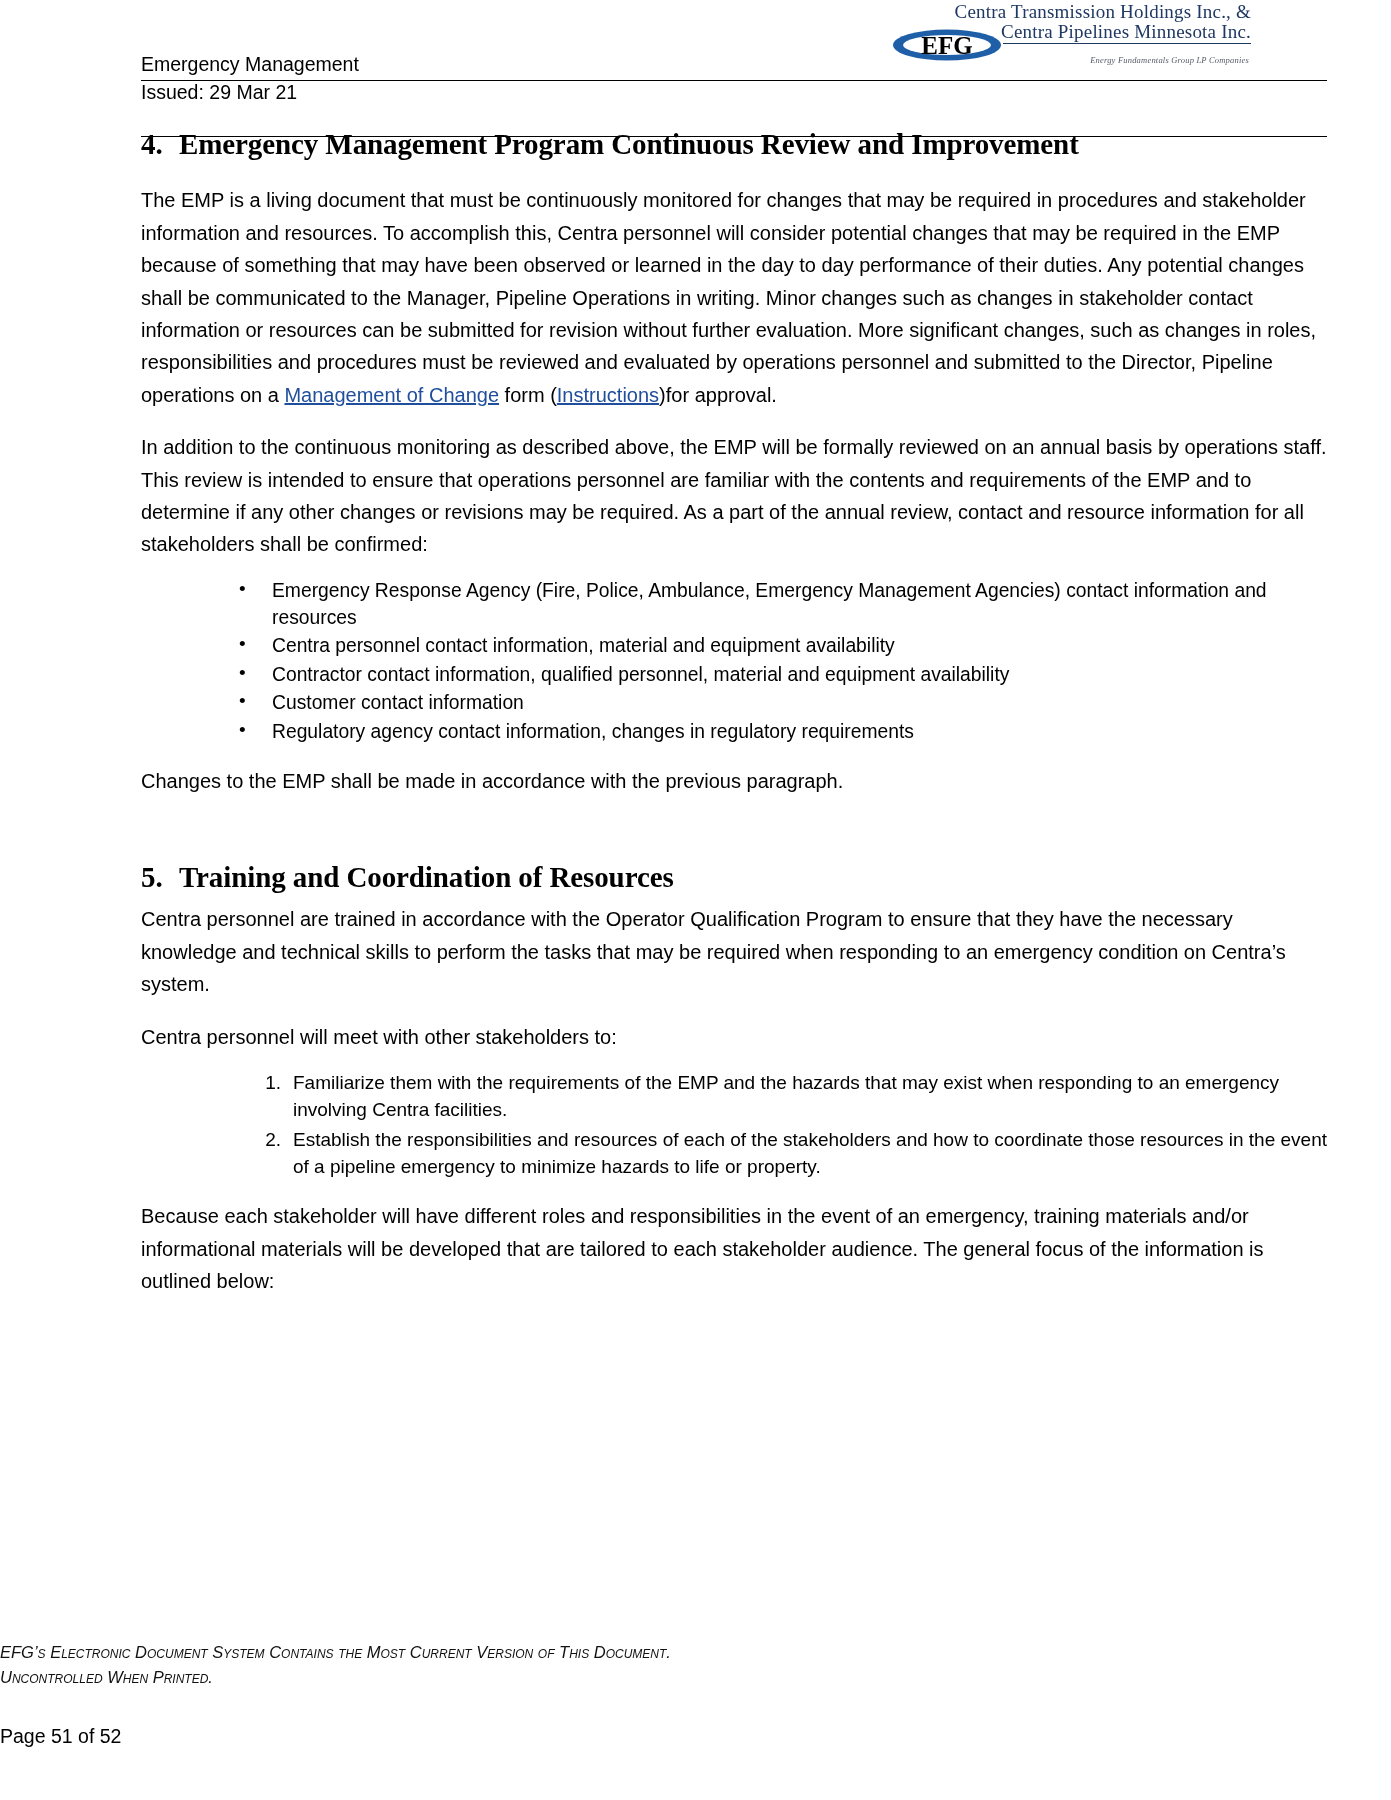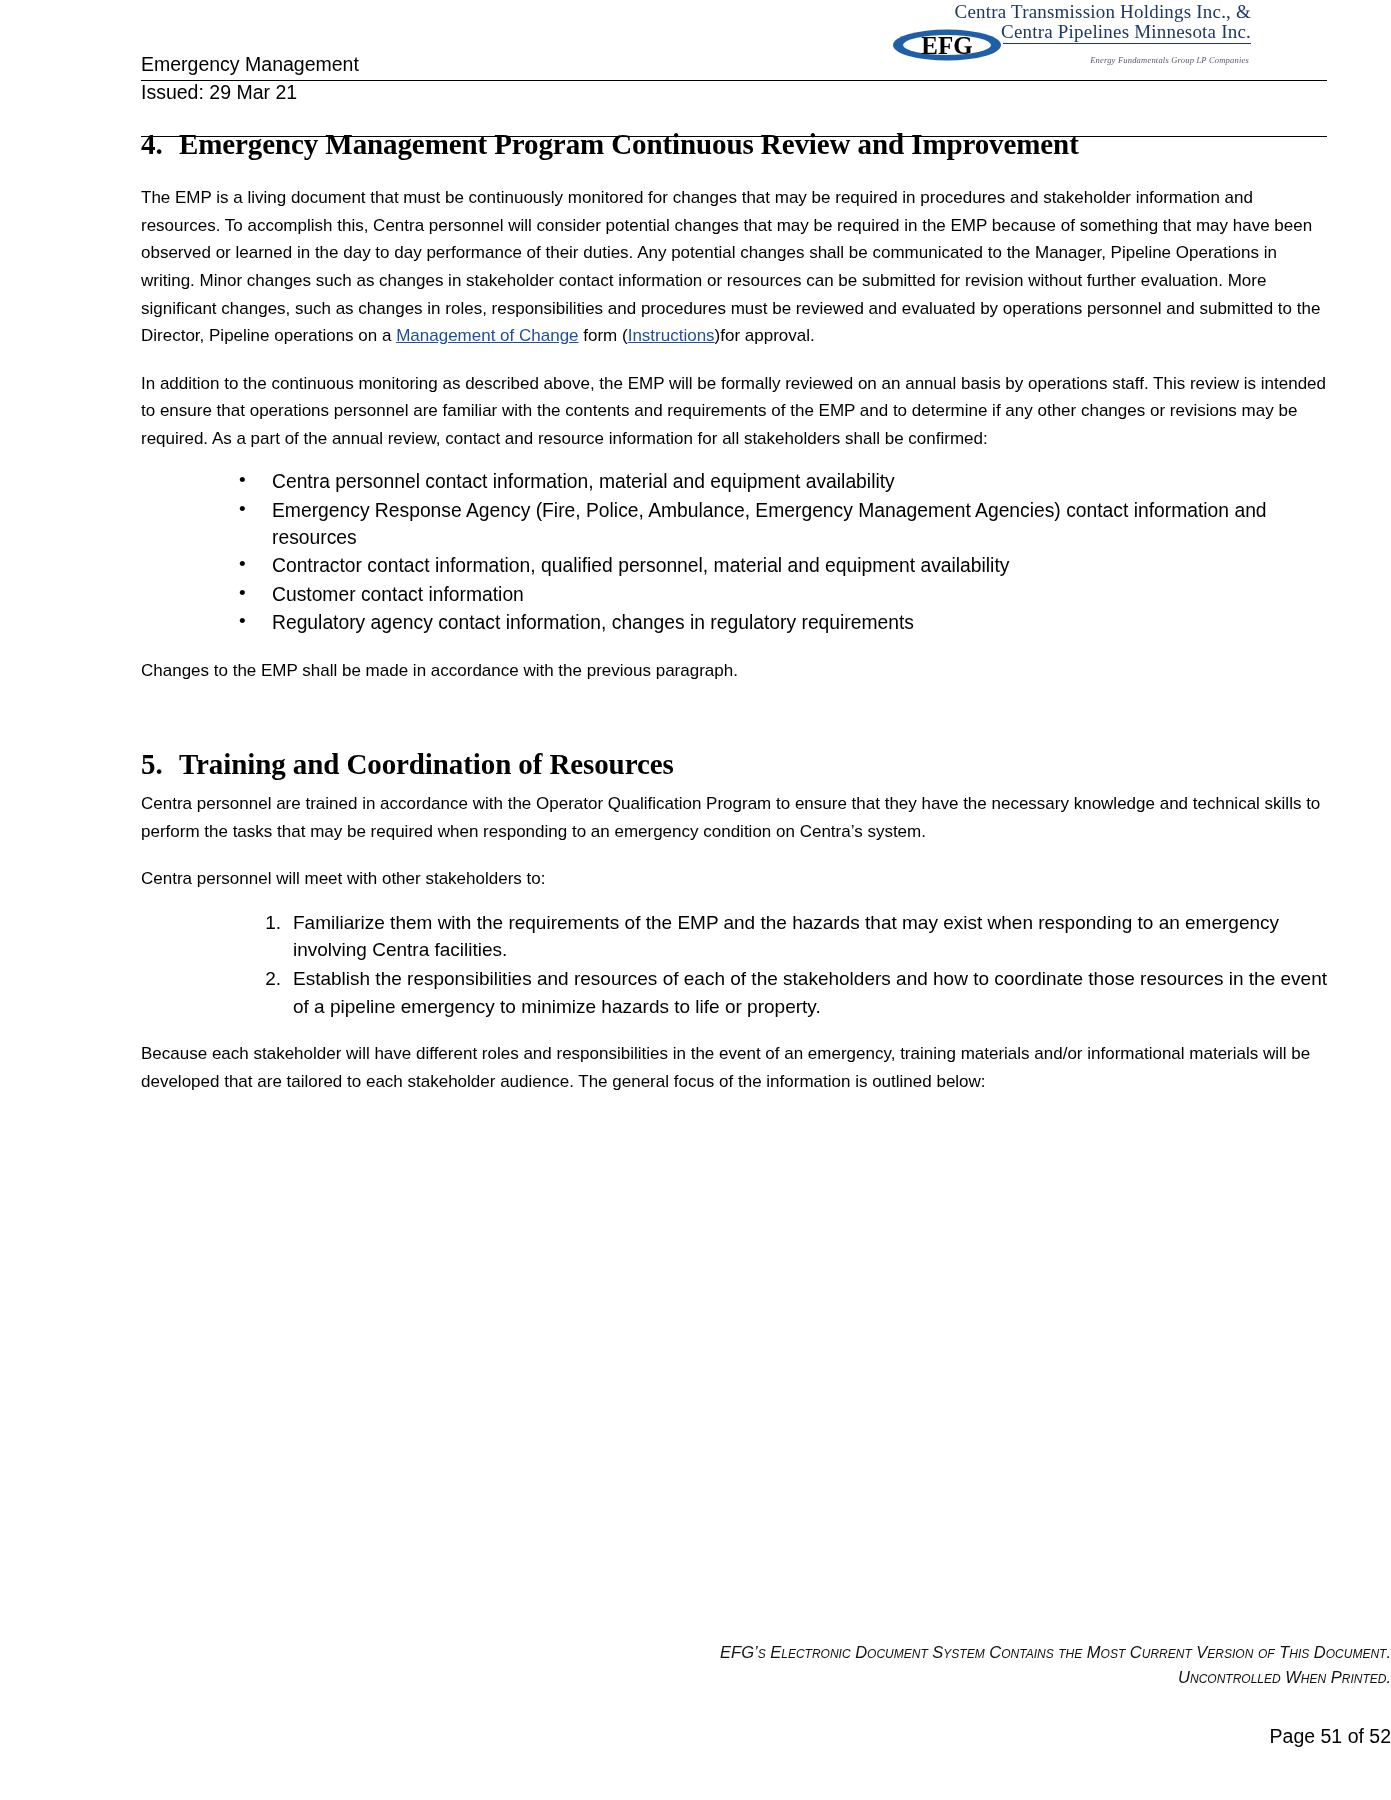--- a/index.html
+++ b/index.html
@@ -107,21 +107,21 @@
     font-size: 29px;
     line-height: 1.38;
     margin: 8px 0 0 0;
     padding-left: 38px;
     text-indent: -38px;
     letter-spacing: -0.1px;
   }
   h2.section .num { display: inline-block; width: 38px; text-indent: 0; }
 
   p.body {
-    font-size: 17px;
+    font-size: 20px;
     line-height: 1.62;
     margin: 20px 0 0 0;
     text-align: left;
   }
   p.tight { margin-top: 6px; }
 
   a.link {
     color: #1f4e9c;
     text-decoration: underline;
   }
@@ -168,21 +168,21 @@
     width: 30px;
     text-align: right;
   }
 
   
   .footer {
     position: absolute;
     left: 0;
     right: 0;
     bottom: 0;
-    text-align: right;
+    text-align: left;
   }
   .footer-note {
     font-family: "Liberation Sans", sans-serif;
     font-style: italic;
     font-variant: small-caps;
     font-size: 16.5px;
     line-height: 1.55;
     color: #111;
   }
   .page-num {
@@ -228,22 +228,22 @@
 
     <h2 class="section">
       <span class="num">4.</span><span>Emergency Management Program Continuous Review and Improvement</span>
     </h2>
 
     <p class="body"><span>The EMP is a living document that must be continuously monitored for changes that may be required in procedures and stakeholder information and resources.  To accomplish this, Centra personnel will consider potential changes that may be required in the EMP because of something that may have been observed or learned in the day to day performance of their duties.  Any potential changes shall be communicated to the Manager, Pipeline Operations in writing.  Minor changes such as changes in stakeholder contact information or resources can be submitted for revision without further evaluation. More significant changes, such as changes in roles, responsibilities and procedures must be reviewed and evaluated by operations personnel and submitted to the Director, Pipeline operations on a </span><a class="link" href="#">Management of Change</a><span> form (</span><a class="link" href="#">Instructions</a><span>)for approval.</span></p>
 
     <p class="body">In addition to the continuous monitoring as described above, the EMP will be formally reviewed on an annual basis by operations staff.  This review is intended to ensure that operations personnel are familiar with the contents and requirements of the EMP and to determine if any other changes or revisions may be required.  As a part of the annual review, contact and resource information for all stakeholders shall be confirmed:</p>
 
     <ul class="bullets">
+      <li>Emergency Response Agency (Fire, Police, Ambulance, Emergency Management Agencies) contact information and resources</li>
       <li>Centra personnel contact information, material and equipment availability</li>
-      <li>Emergency Response Agency (Fire, Police, Ambulance, Emergency Management Agencies) contact information and resources</li>
       <li>Contractor contact information, qualified personnel, material and equipment availability</li>
       <li>Customer contact information</li>
       <li>Regulatory agency contact information, changes in regulatory requirements</li>
     </ul>
 
     <p class="body">Changes to the EMP shall be made in accordance with the previous paragraph.</p>
 
     <h2 class="section" style="margin-top:60px;">
       <span class="num">5.</span><span>Training and Coordination of Resources</span>
     </h2>

